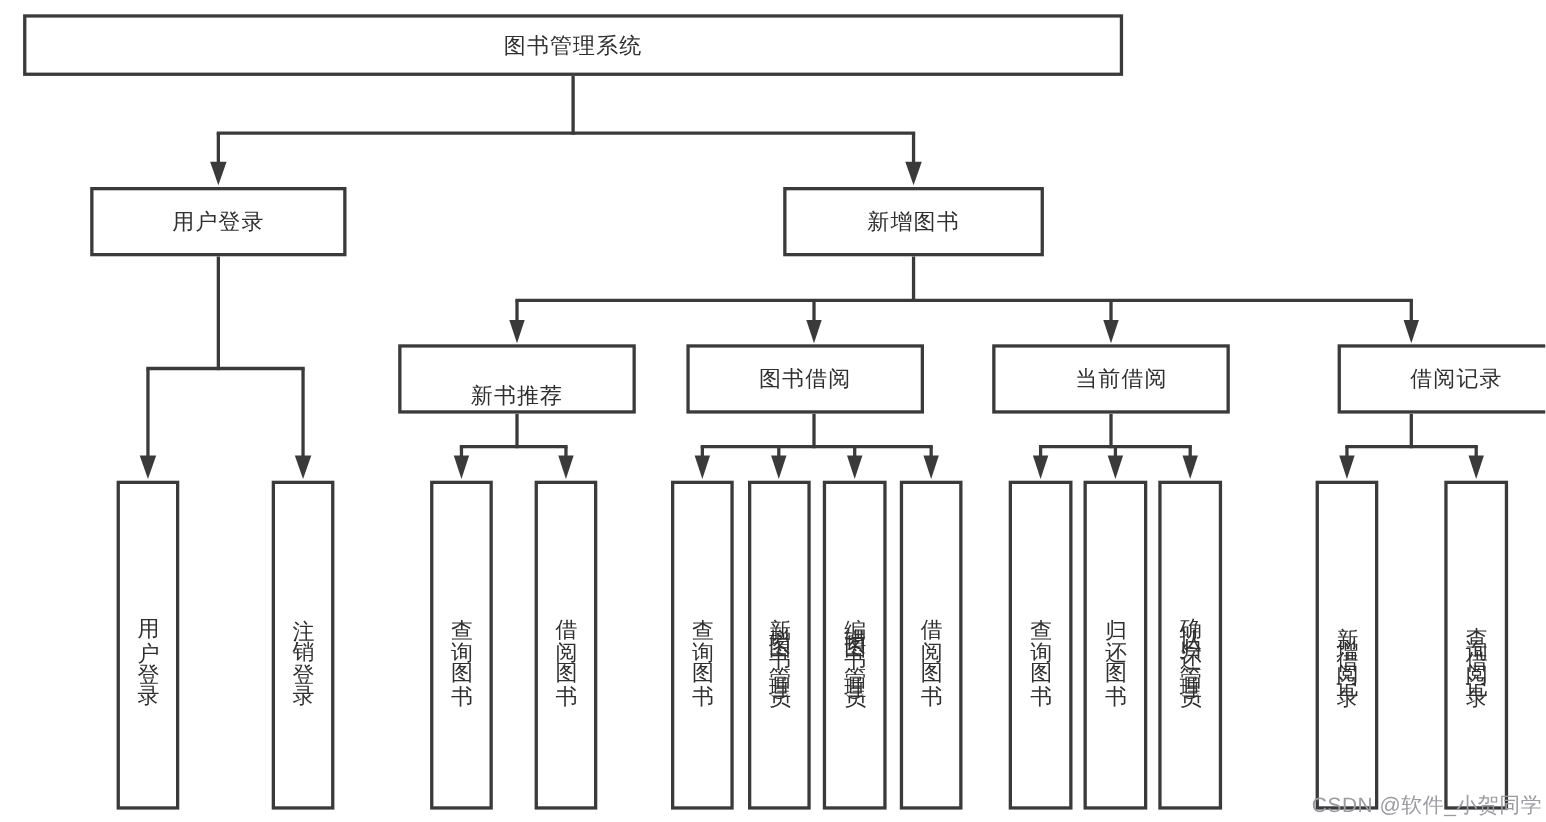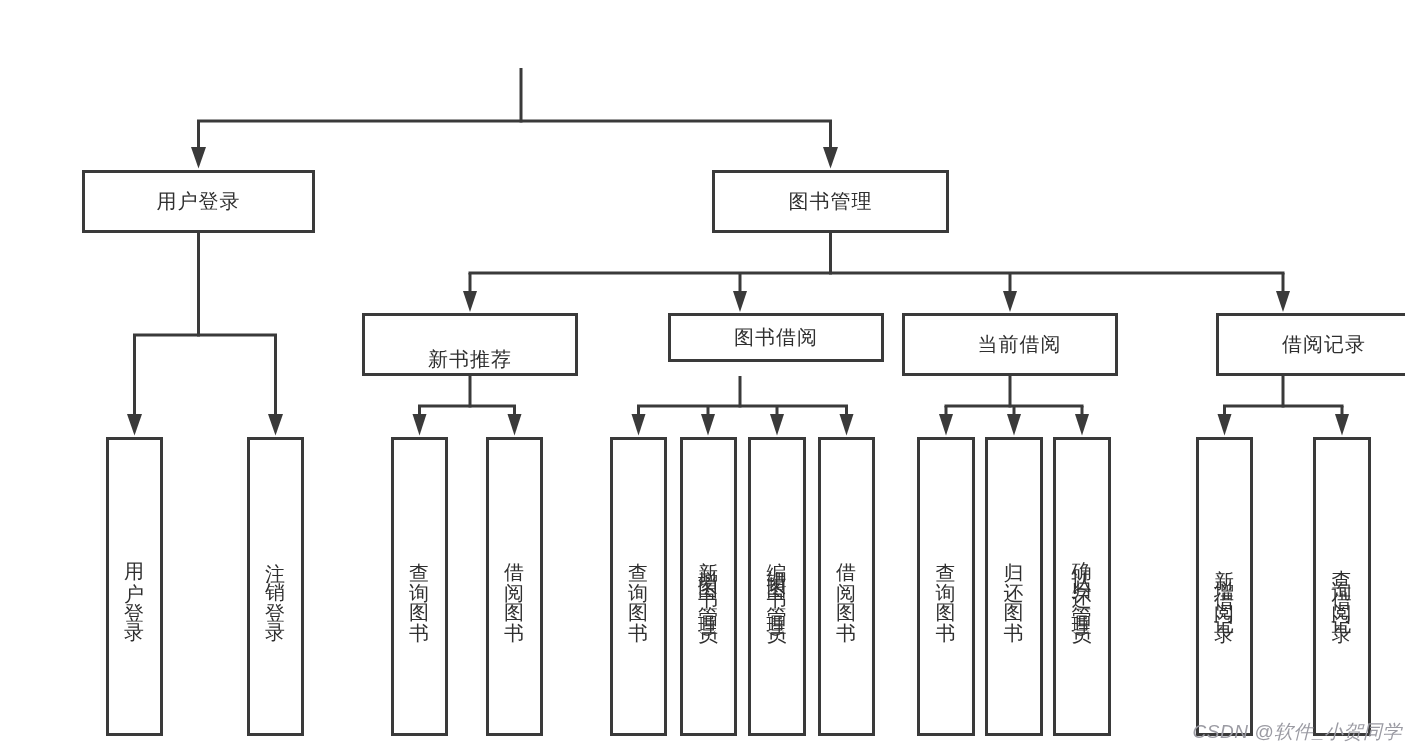--- a/index.html
+++ b/index.html
@@ -56,21 +56,20 @@
   .box.v .lbl.len9 { letter-spacing: 9px; }
   .watermark {
     position: absolute;
     right: 3px;
     bottom: 2px;
     font-size: 19px;
     color: #9b9ba3;
     letter-spacing: 0.5px;
     z-index: 5;
     white-space: nowrap;
-    font-style: italic;
   }
 </style>
 </head>
 <body>
 
 <div class="canvas">
 
   <svg class="connectors" viewBox="0 0 1405 747">
 
     <g>
@@ -140,32 +139,35 @@
     <g>
       <line x1="1283" y1="376" x2="1283" y2="407.5"></line>
       <line x1="1223" y1="406" x2="1343.5" y2="406"></line>
       <line x1="1224.5" y1="406" x2="1224.5" y2="416"></line>
       <polygon points="1224.5,435.5 1217.5,414 1231.5,414"></polygon>
       <line x1="1342" y1="406" x2="1342" y2="416"></line>
       <polygon points="1342,435.5 1335,414 1349,414"></polygon>
     </g>
   </svg>
 
+  <div class="box h" style="left:21px; top:13px; width:1000px; height:56px;">
+    <span class="lbl">图书管理系统</span>
+  </div>
 
   <div class="box h" style="left:82px; top:170px; width:233px; height:63px;">
     <span class="lbl">用户登录</span>
   </div>
   <div class="box h" style="left:712px; top:170px; width:237px; height:63px;">
-    <span class="lbl">图书管理</span>
+    <span class="lbl">新增图书</span>
   </div>
 
   <div class="box h" style="left:362px; top:313px; width:216px; height:63px;align-items:flex-end;">
     <span class="lbl">新书推荐</span>
   </div>
-  <div class="box h" style="left:668px; top:313px; width:216px; height:49px;">
+  <div class="box h" style="left:624px; top:313px; width:216px; height:63px;">
     <span class="lbl">图书借阅</span>
   </div>
   <div class="box h" style="left:902px; top:313px; width:216px; height:63px;padding-left:19px;">
     <span class="lbl">当前借阅</span>
   </div>
   <div class="box h" style="left:1175px; top:313px; width:216px; height:63px;margin-left:41px;">
     <span class="lbl">借阅记录</span>
   </div>
 
   <div class="box v" style="left:106px; top:437px; width:57px; height:299px;">

